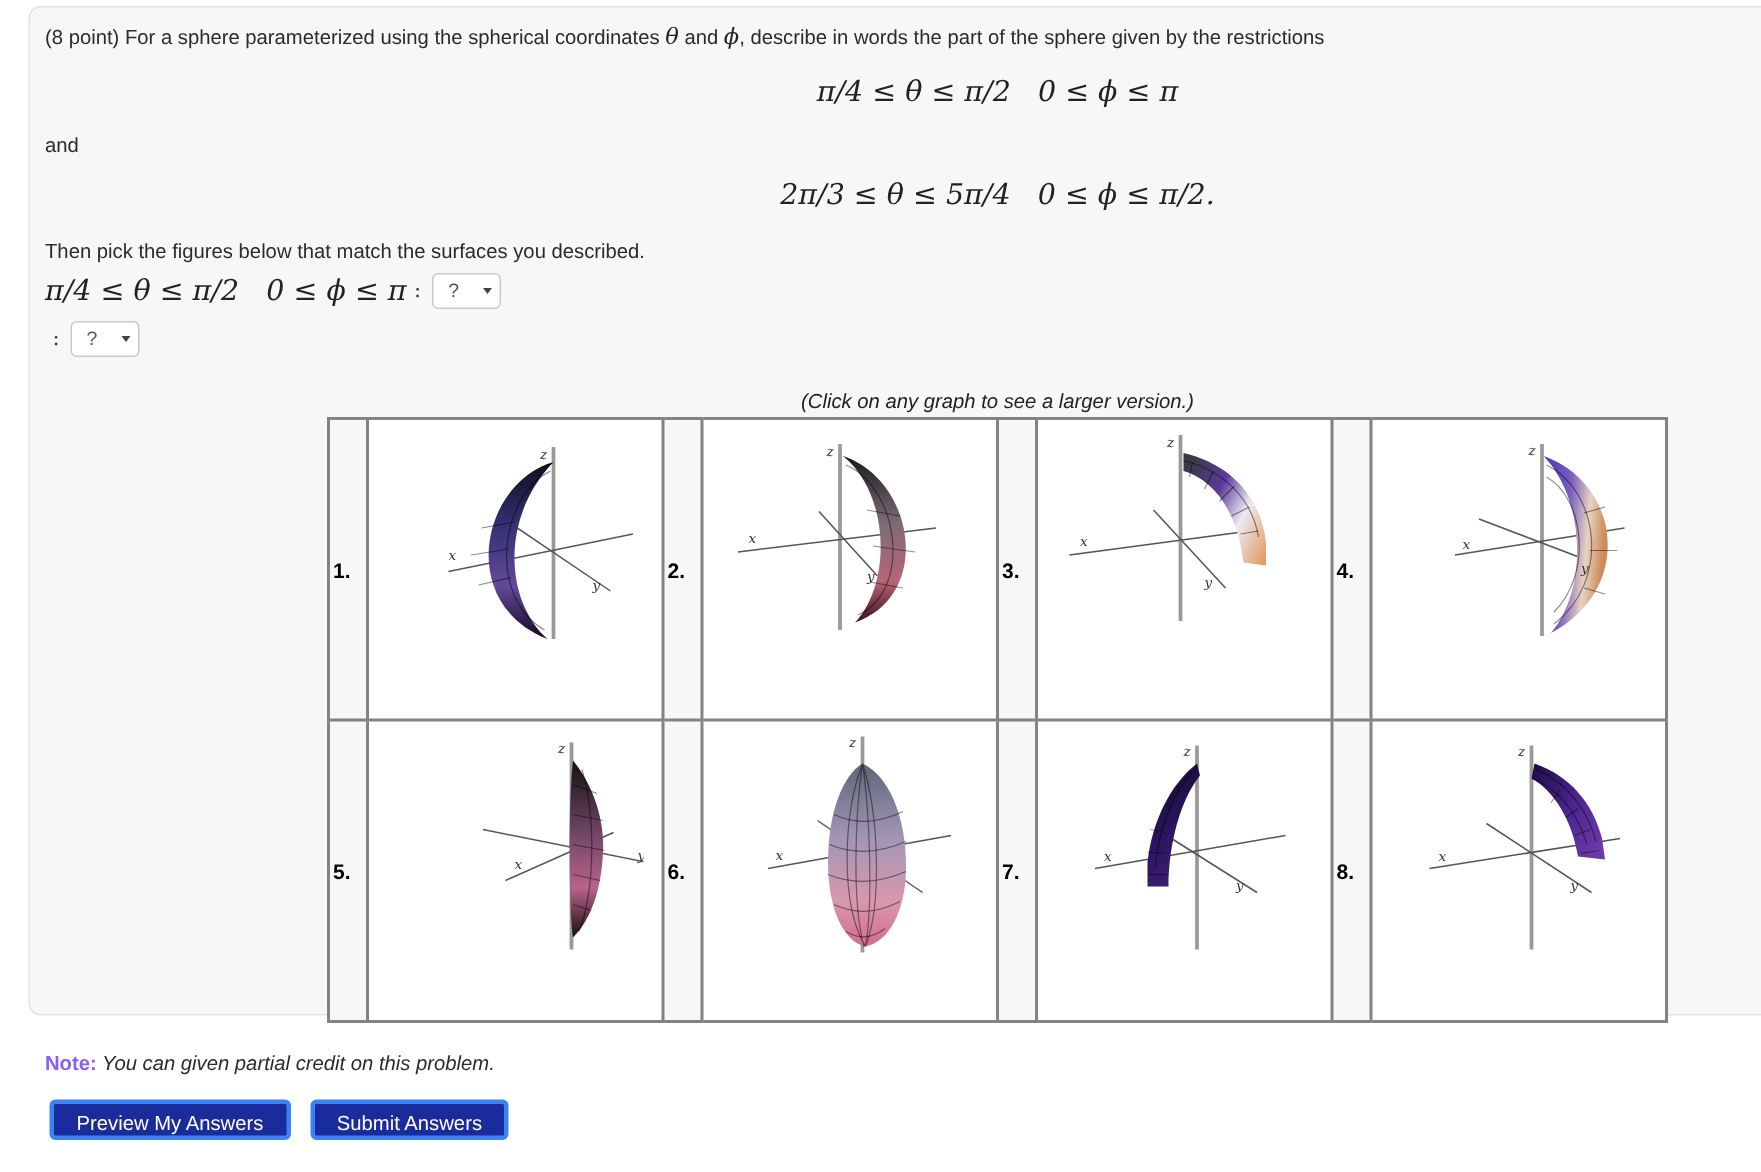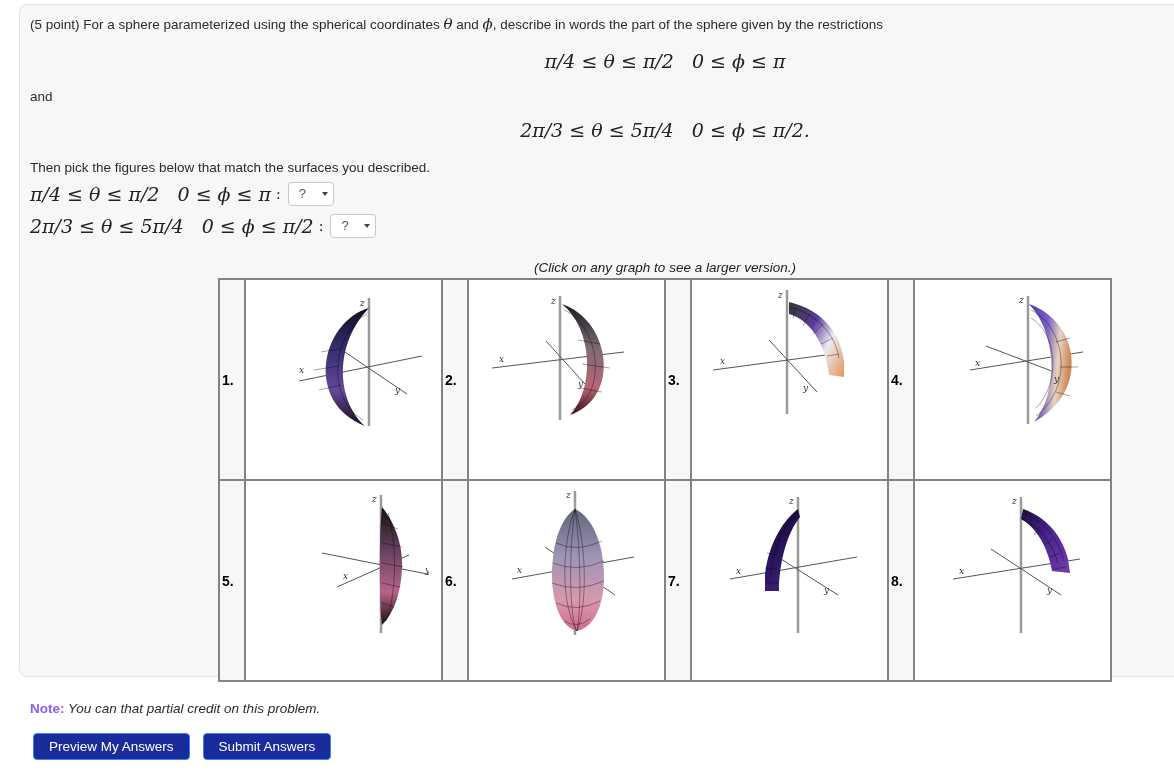--- a/index.html
+++ b/index.html
@@ -46,31 +46,31 @@
            padding-top:2px; }
   svg.g { display:block; margin:0 auto; }
   svg.g text { font:italic 9px "DejaVu Serif", serif; fill:#333; }
   .mesh { stroke:#000; stroke-opacity:0.45; fill:none; stroke-width:0.8; }
 
   
   .note-line { position:absolute; left:30px; top:701px; }
   .note-label { font-weight:bold; color:#8b5cf6; }
   .note-text { font-style:italic; }
   .btn-row { position:absolute; left:33px; top:733px; display:flex; gap:13px; }
-  .wb-btn { background:#1a2b9b; color:#ffffff; border:1px solid #3b82f6; border-radius:4px;
+  .wb-btn { background:#1a2b9b; color:#ffffff; border:3px solid #3b82f6; border-radius:4px;
             font-family:"Liberation Sans", sans-serif; font-size:13.5px; padding:5px 15px;
             height:27px; cursor:pointer; }
 </style>
 </head>
 <body>
 
 <div class="problem-box">
   <div class="content">
 
-    <p class="intro"><span>(5 point) For a sphere parameterized using the spherical coordinates </span><span class="mvar">θ</span><span> and </span><span class="mvar">ϕ</span><span>, describe in words the part of the sphere given by the restrictions</span></p>
+    <p class="intro"><span>(8 point) For a sphere parameterized using the spherical coordinates </span><span class="mvar">θ</span><span> and </span><span class="mvar">ϕ</span><span>, describe in words the part of the sphere given by the restrictions</span></p>
 
     <div class="display-math f1">π/4 ≤ θ ≤ π/2   0 ≤ ϕ ≤ π</div>
 
     <div class="and-word">and</div>
 
     <div class="display-math f2">2π/3 ≤ θ ≤ 5π/4   0 ≤ ϕ ≤ π/2.</div>
 
     <div class="pick-line">Then pick the figures below that match the surfaces you described.</div>
 
     <div class="answer-row">
@@ -78,21 +78,20 @@
       <span class="colon">:</span>
       <span class="sel-wrap">
         <select>
           <option selected="">?</option>
         </select>
         <span class="arrow"></span>
       </span>
     </div>
 
     <div class="answer-row">
-      <span class="answer-math">2π/3 ≤ θ ≤ 5π/4   0 ≤ ϕ ≤ π/2</span>
       <span class="colon">:</span>
       <span class="sel-wrap">
         <select>
           <option selected="">?</option>
         </select>
         <span class="arrow"></span>
       </span>
     </div>
 
     <div class="fig-caption">(Click on any graph to see a larger version.)</div>
@@ -285,18 +284,18 @@
             <text x="119" y="110">y</text>
           </svg>
         </td>
       </tr>
     </tbody>
       </table>
 
   </div>
 </div>
 
-<div class="note-line"><span class="note-label">Note:</span><span class="note-text"> You can that partial credit on this problem.</span></div>
+<div class="note-line"><span class="note-label">Note:</span><span class="note-text"> You can given partial credit on this problem.</span></div>
 
 <div class="btn-row">
   <button class="wb-btn">Preview My Answers</button>
   <button class="wb-btn">Submit Answers</button>
 </div>
 
 </body></html>

